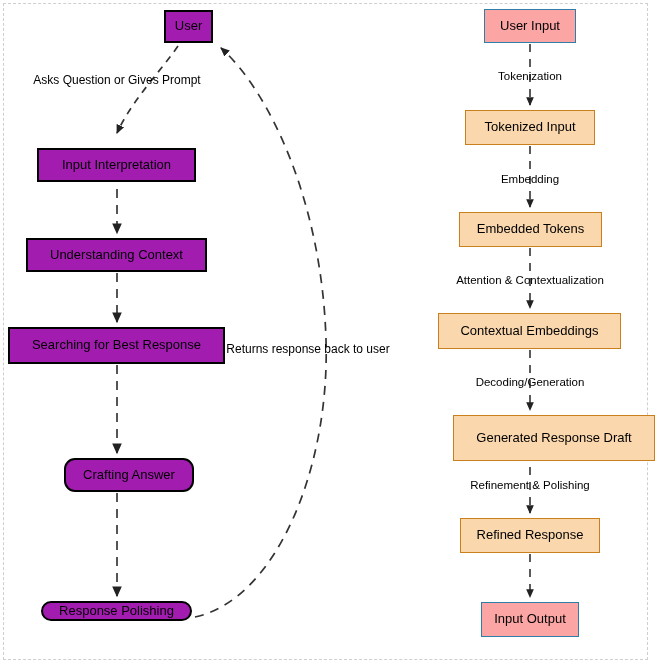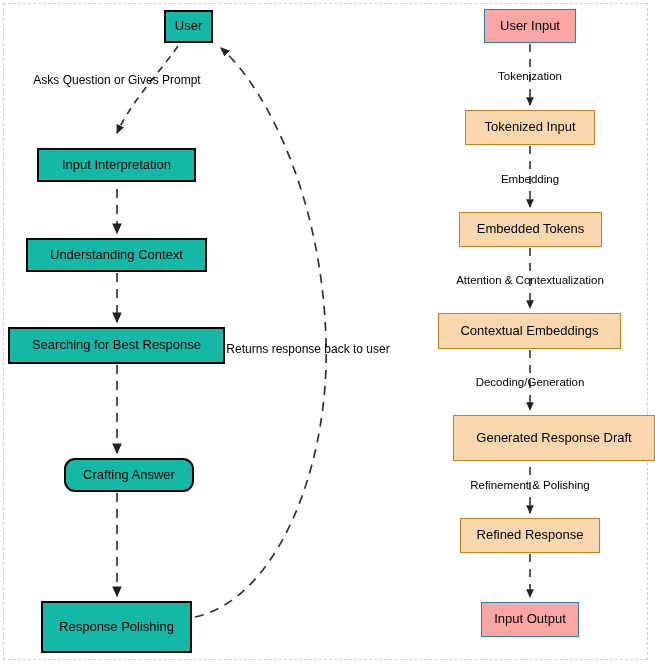--- a/index.html
+++ b/index.html
@@ -39,21 +39,21 @@
   .node {
     position: absolute;
     box-sizing: border-box;
     display: flex;
     align-items: center;
     justify-content: center;
     text-align: center;
     font-size: 13px;
     line-height: 1.1;
     color: #000000;
-    background: #14b8a6;
+    background: #a21caf;
     white-space: nowrap;
   }
   .node.plain {
     border: 2px solid #000000;
   }
   .node.blue {
     border: 1.6px solid #2f7ea8;
     background: #fca5a5;
   }
   .node.orange {
@@ -125,21 +125,21 @@
   </div>
 
   <div class="node plain" style="left:8px; top:327px; width:217px; height:37px;">
     <span>Searching for Best Response</span>
   </div>
 
   <div class="node plain" style="left:64px; top:458px; width:130px; height:34px;border-radius:11px;">
     <span>Crafting Answer</span>
   </div>
 
-  <div class="node plain" style="left:41px; top:601px; width:151px; height:52px;">
+  <div class="node plain" style="left:41px; top:601px; width:151px; height:20px;border-radius:10px;">
     <span>Response Polishing</span>
   </div>
 
   <div class="edge-label left-col" style="left:117px; top:73px;">Asks Question or Gives Prompt</div>
 
   <div class="edge-label left-col" style="left:308px; top:342px;">Returns response back to user</div>
 
   <div class="node blue" style="left:484px; top:9px; width:92px; height:34px;">
     <span>User Input</span>
   </div>

